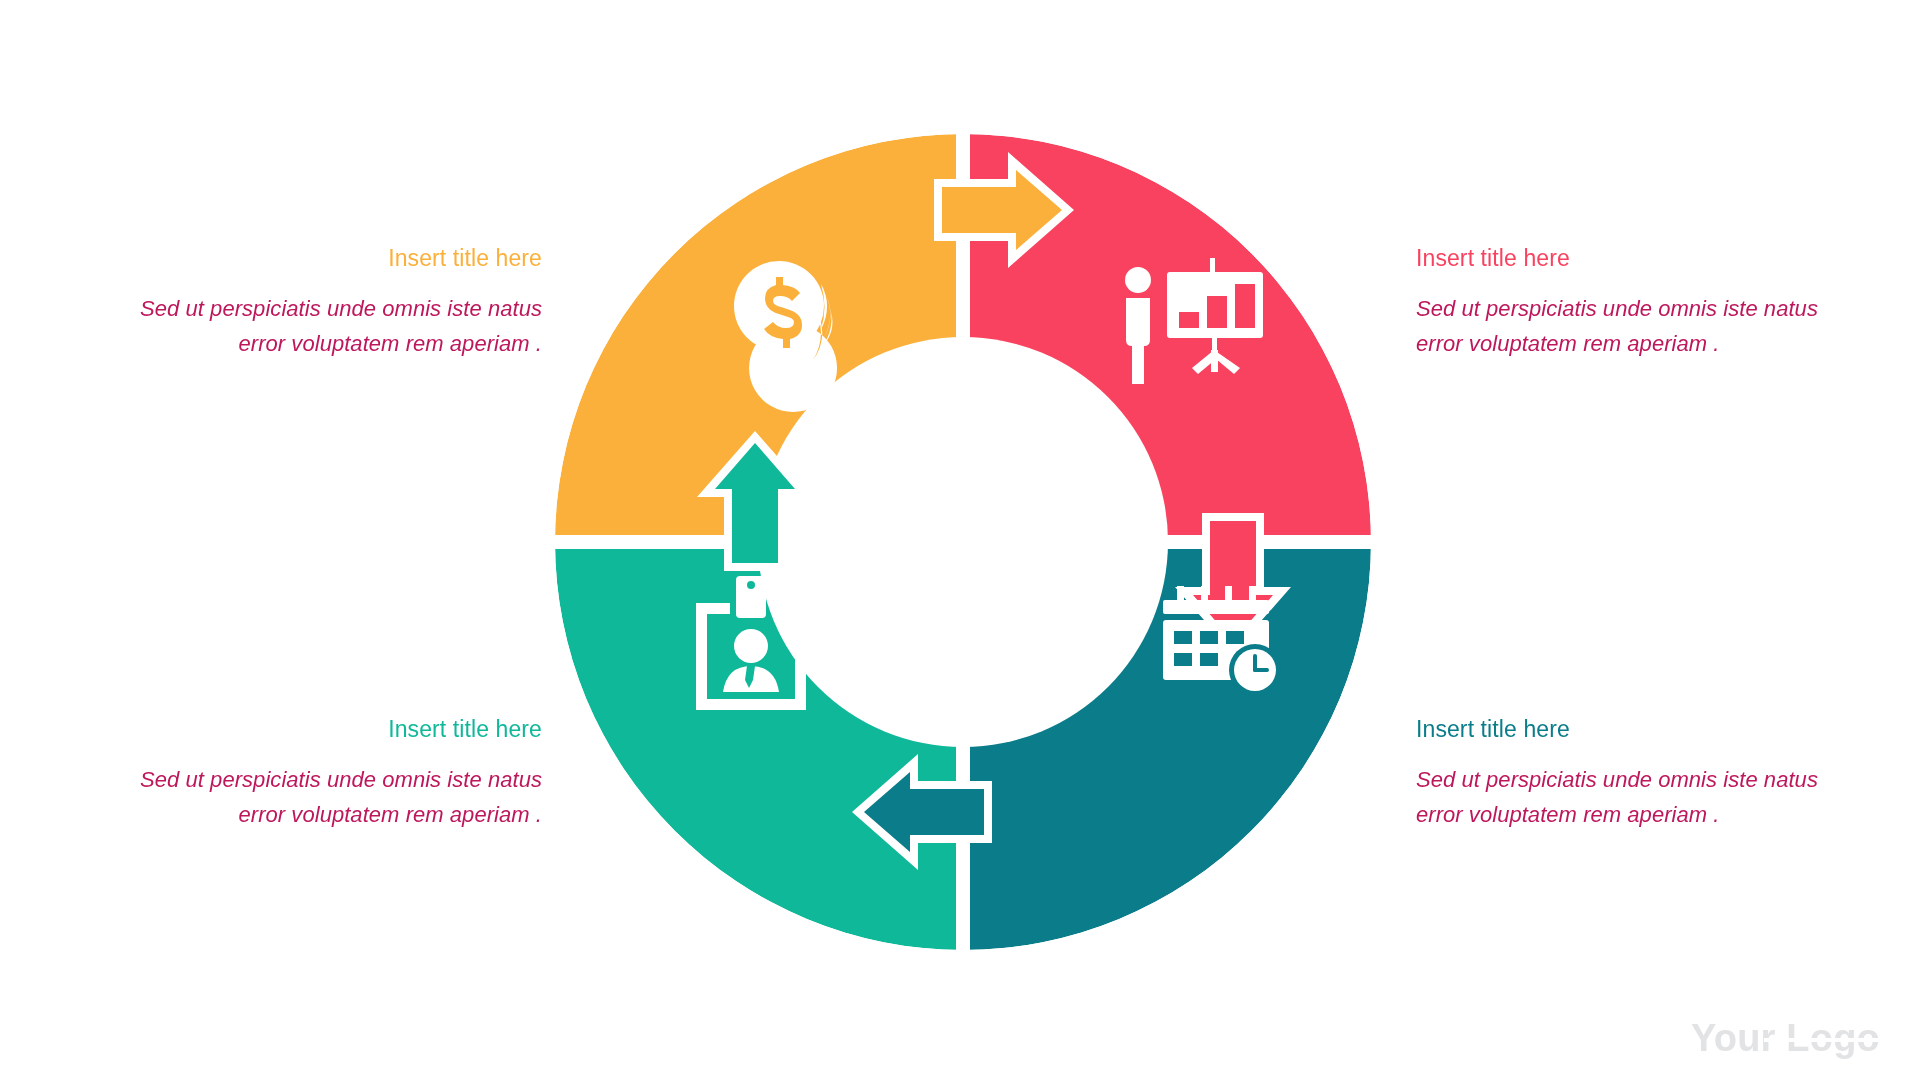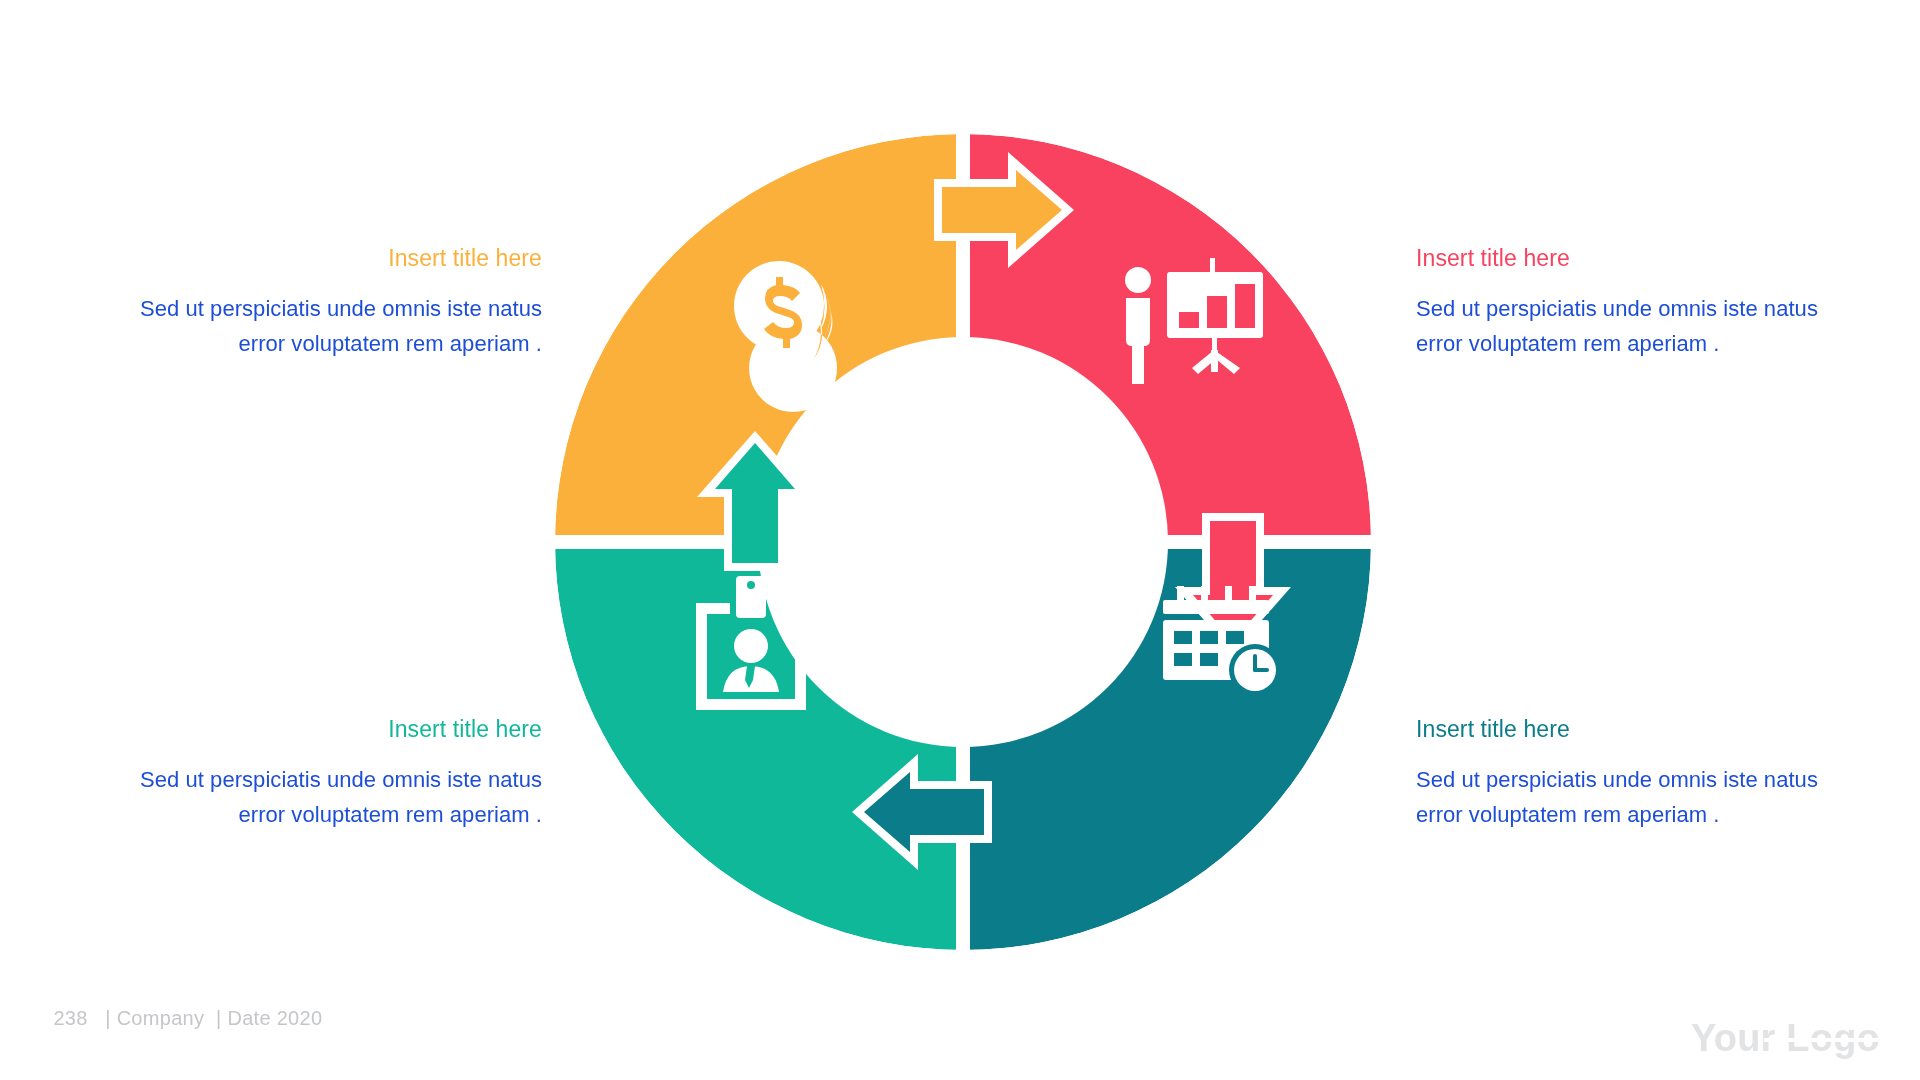--- a/index.html
+++ b/index.html
@@ -48,23 +48,24 @@
     font-size: 23px;
     font-weight: 400;
     line-height: 1.2;
     margin: 0 0 18px 0;
     letter-spacing: 0.1px;
   }
   .tb-body {
     font-size: 22px;
     font-weight: 400;
     line-height: 1.62;
-    color: #1d4ed8;
+    color: #be185d;
     margin: 0;
     letter-spacing: 0.05px;
+    font-style: italic;
   }
 
   #tb-tl { left: 42px;   top: 245px; }
   #tb-tr { left: 1416px; top: 245px; }
   #tb-bl { left: 42px;   top: 716px; }
   #tb-br { left: 1416px; top: 716px; }
 
   
   .footer {
     position: absolute;
@@ -253,22 +254,19 @@
   </div>
 
   <div class="text-block align-left" id="tb-br">
     <div class="tb-title" style="color:#0A7C8A">Insert title here</div>
     <p class="tb-body">
       <span>Sed ut perspiciatis unde omnis iste natus</span><br>
       <span>error voluptatem rem aperiam .</span>
     </p>
   </div>
 
-  <div class="footer">
-    <span>238   | Company  | Date 2020</span>
-  </div>
 
   <div class="logo-wrap">
     <span class="logo-text">Your Logo</span>
     <span class="logo-strike"></span>
   </div>
 
 </div>
 
 </body></html>

